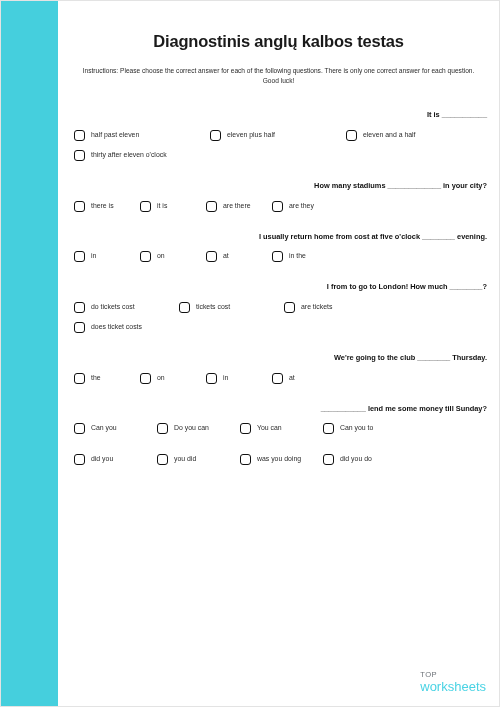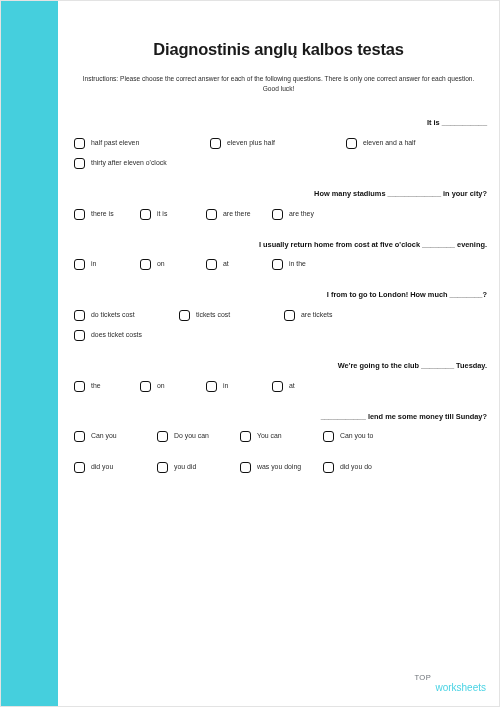--- a/index.html
+++ b/index.html
@@ -30,21 +30,20 @@
     height: 100%;
     background: #45cfdd;
   }
   .sheet {
     position: absolute;
     left: 57px;
     top: 0;
     right: 0;
     bottom: 0;
     background: #ffffff;
-    margin-top: 8px;
   }
   .title {
     margin: 0;
     padding: 31px 18px 0 18px;
     text-align: center;
     font-size: 16.5px;
     font-weight: bold;
     color: #1a1a1a;
     letter-spacing: -0.2px;
   }
@@ -109,25 +108,24 @@
     text-align: left;
     line-height: 1;
   }
   .logo-top {
     font-size: 7.6px;
     color: #6d7278;
     letter-spacing: 0.4px;
     display: block;
   }
   .logo-worksheets {
-    font-size: 10px;
+    font-size: 13px;
     color: #49d3e4;
     display: block;
     margin-top: 1.5px;
-    margin-left: 21px;
   }
 </style>
 </head>
 <body>
 
 <div class="page">
 
   <div class="side-stripe"></div>
 
   <div class="sheet">
@@ -216,21 +214,21 @@
               <span class="checkbox"></span>
               <span class="option-label">are tickets</span>
             </label>
             <label class="option">
               <span class="checkbox"></span>
               <span class="option-label">does ticket costs</span>
             </label>
           </div>
         </div>
         <div class="question">
-          <p class="q-text">We're going to the club ________ Tuesday.</p>
+          <p class="q-text">We're going to the club ________ Thursday.</p>
           <div class="options layout-narrow">
             <label class="option">
               <span class="checkbox"></span>
               <span class="option-label">the</span>
             </label>
             <label class="option">
               <span class="checkbox"></span>
               <span class="option-label">on</span>
             </label>
             <label class="option">

